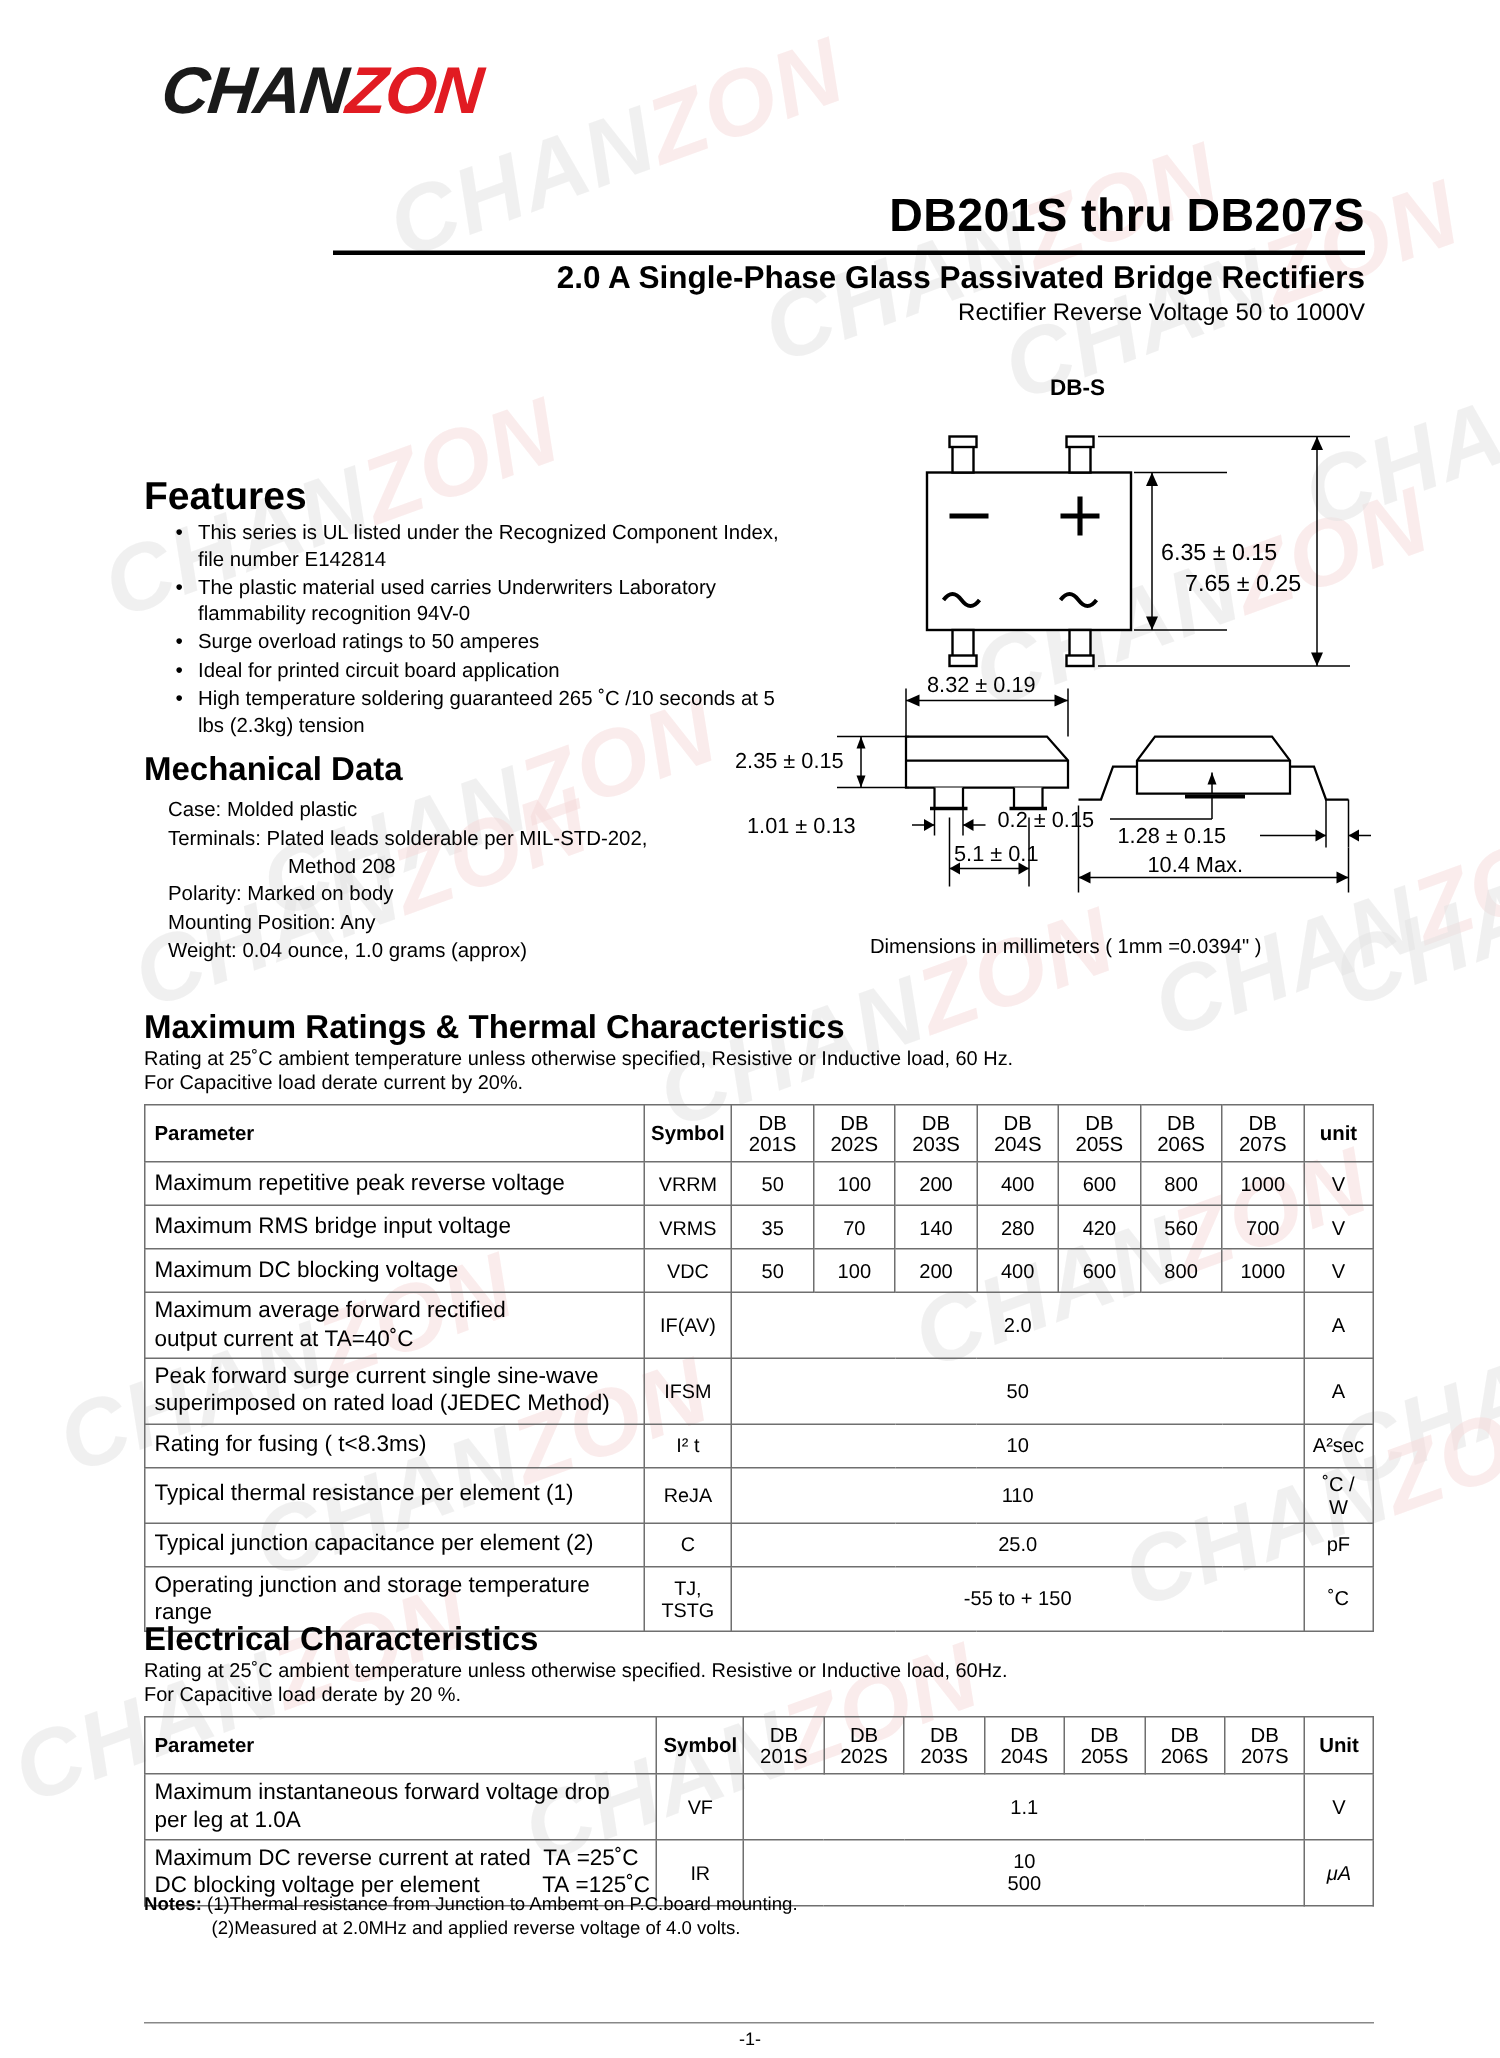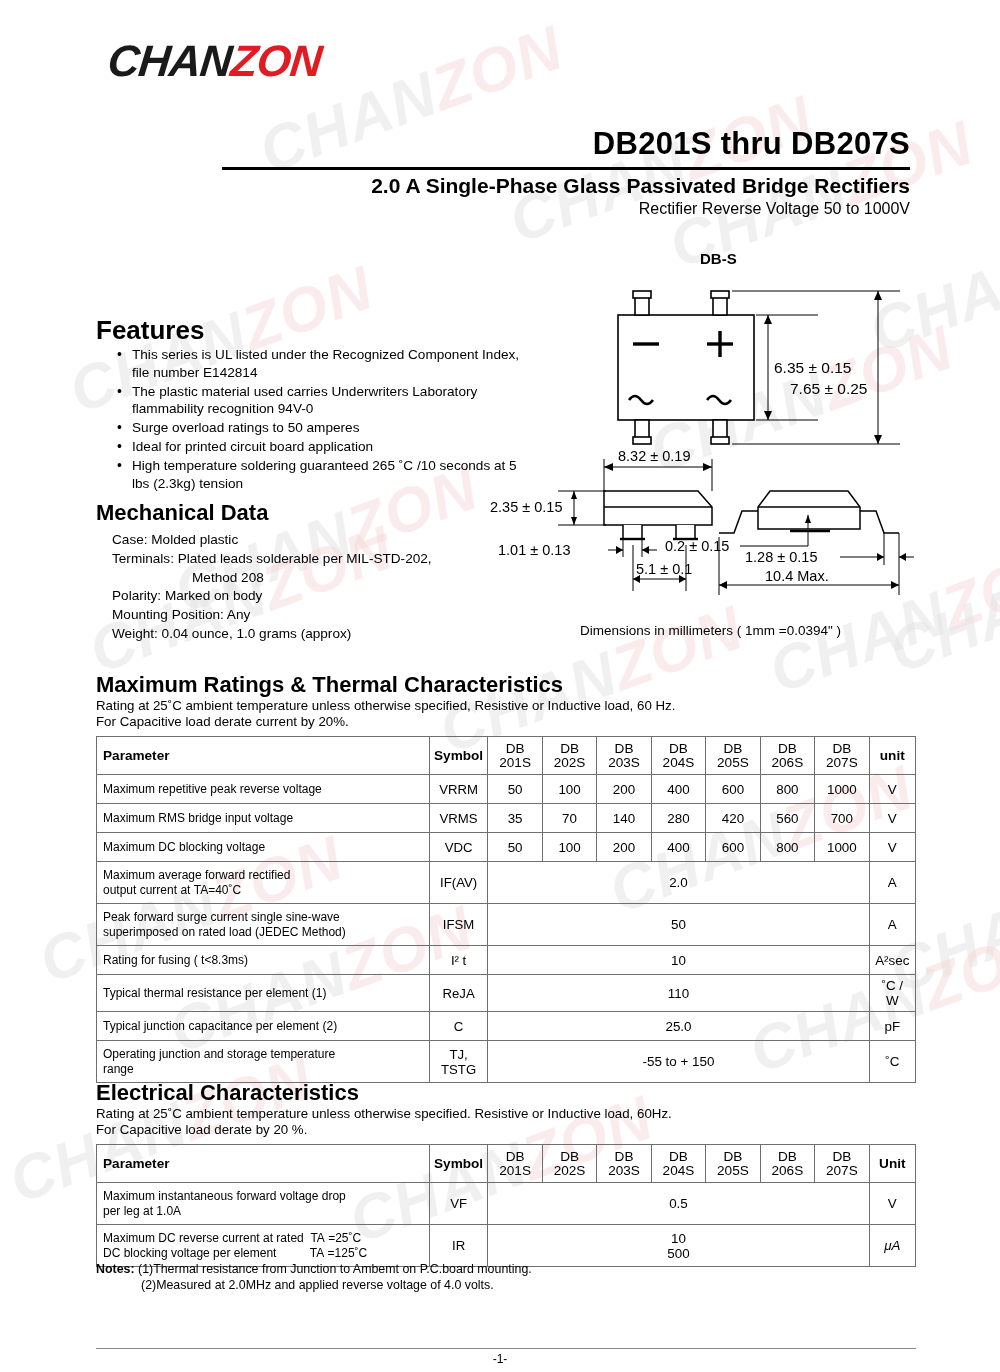--- a/index.html
+++ b/index.html
@@ -94,21 +94,21 @@
   }
   table.dt th.param, table.dt td.param {
     text-align:left; padding-left:6px;
   }
   table.dt thead th {
     font-weight:bold;
     font-size:13.6px;
     height:38px;
   }
   table.dt thead th.pn { font-weight:normal; font-size:13.6px; line-height:1.05; }
-  table.dt td.param { font-size:12px; line-height:1.22; }
+  table.dt td.param { font-size:15px; line-height:1.22; }
   table.dt td.sym { font-size:13.2px; }
   table.dt td.val { font-size:13.4px; }
   table.dt td.unit { font-size:13.4px; }
 
   .r-tall td { height:42px; }
   .r-norm td { height:29px; }
 
   #notes { position:absolute; left:96px; top:1262px; width:820px; font-size:12.4px; line-height:1.28; }
   #notes .nline2 { padding-left:45px; }
 
@@ -467,21 +467,21 @@
           <th class="pn" style="width:54px">
             <span>DB</span><br><span>207S</span>
           </th>
           <th style="width:46px">Unit</th>
         </tr>
       </thead>
       <tbody>
         <tr class="r-tall">
           <td class="param nl">Maximum&nbsp;instantaneous&nbsp;forward&nbsp;voltage&nbsp;drop<br>per&nbsp;leg&nbsp;at&nbsp;1.0A</td>
           <td class="sym">VF</td>
-          <td class="val" colspan="7">0.5</td>
+          <td class="val" colspan="7">1.1</td>
           <td class="unit">V</td>
         </tr>
         <tr class="r-tall">
           <td class="param nl">Maximum&nbsp;DC&nbsp;reverse&nbsp;current&nbsp;at&nbsp;rated&nbsp;&nbsp;TA&nbsp;=25˚C<br>DC&nbsp;blocking&nbsp;voltage&nbsp;per&nbsp;element&nbsp;&nbsp;&nbsp;&nbsp;&nbsp;&nbsp;&nbsp;&nbsp;&nbsp;&nbsp;TA&nbsp;=125˚C</td>
           <td class="sym">IR</td>
           <td class="val nl" colspan="7">10<br>500</td>
           <td class="unit" style="font-style:italic">μA</td>
         </tr>
       </tbody>
     </table>

